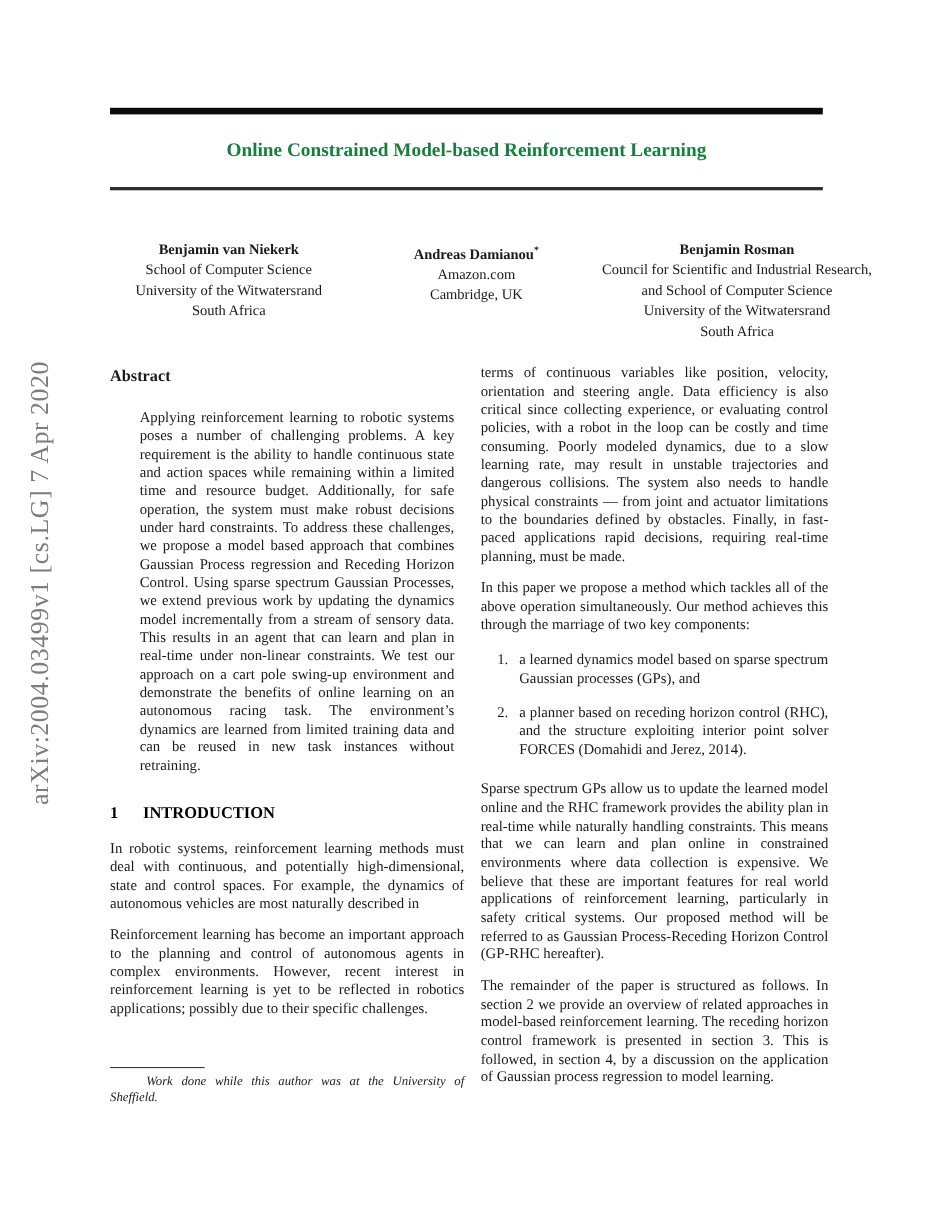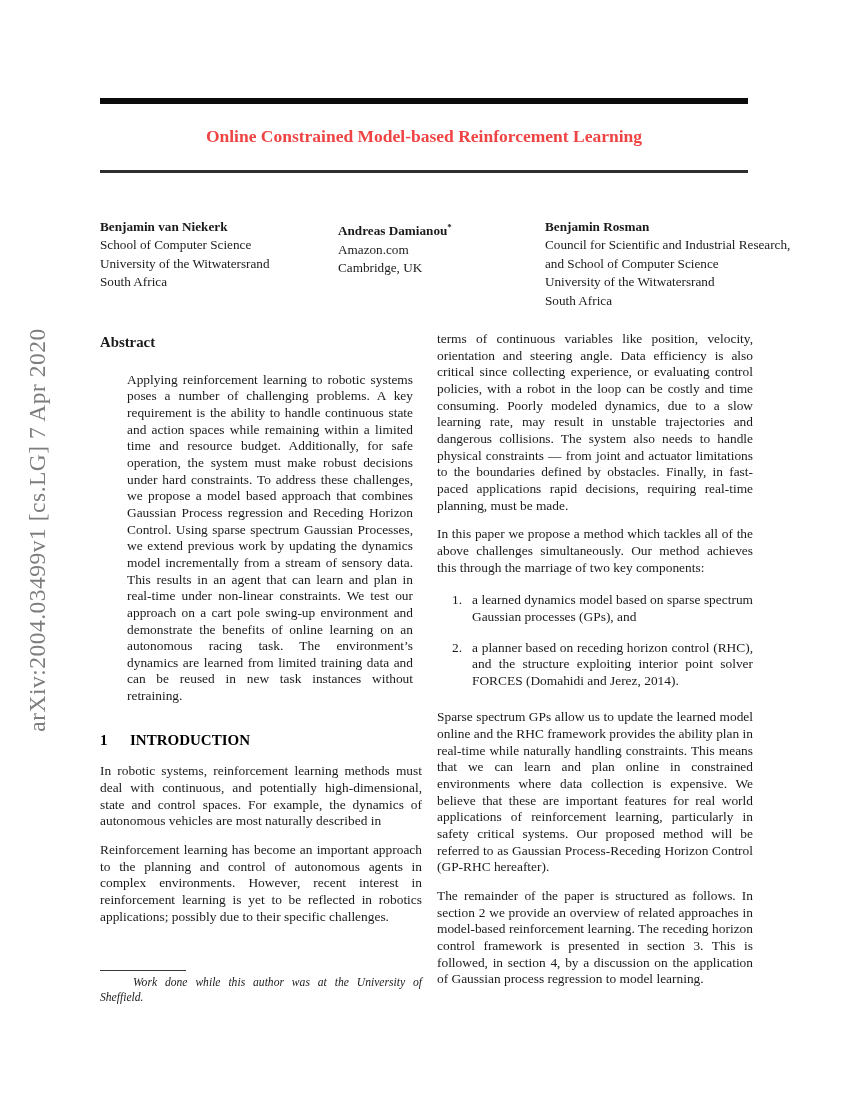--- a/index.html
+++ b/index.html
@@ -40,32 +40,32 @@
   }
 
   .title {
     position: absolute;
     left: 100px; top: 126px;
     width: 648px;
     margin: 0;
     text-align: center;
     font-size: 17.5px;
     font-weight: bold;
-    color: #ef4444;
+    color: #15803d;
   }
 
   
   .authors {
     position: absolute;
     left: 100px; top: 218px;
     width: 648px;
     height: 100px;
     font-size: 13.2px;
   }
-  .author { position: absolute; line-height: 18.4px; }
+  .author { position: absolute; text-align: center; line-height: 18.4px; }
   .author-1 { left: 0px;   width: 216px; }
   .author-2 { left: 238px; width: 190px; }
   .author-3 { left: 398px; width: 250px; margin-left: 47px; }
   .author .name { font-weight: bold; }
   .author sup { font-size: 9px; }
 
   
   .col {
     position: absolute;
     font-size: 13.4px;
@@ -163,21 +163,21 @@
     <p>Reinforcement learning has become an important approach to the planning and control of autonomous agents in complex environments. However, recent interest in reinforcement learning is yet to be reflected in robotics applications; possibly due to their specific challenges.</p>
   </div>
 
   <div class="footnote">
     <div class="fn-rule"></div>
     <p class="fn-text">Work done while this author was at the University of Sheffield.</p>
   </div>
 
   <div class="col col-right">
     <p>terms of continuous variables like position, velocity, orientation and steering angle. Data efficiency is also critical since collecting experience, or evaluating control policies, with a robot in the loop can be costly and time consuming. Poorly modeled dynamics, due to a slow learning rate, may result in unstable trajectories and dangerous collisions. The system also needs to handle physical constraints — from joint and actuator limitations to the boundaries defined by obstacles. Finally, in fast-paced applications rapid decisions, requiring real-time planning, must be made.</p>
-    <p>In this paper we propose a method which tackles all of the above challenges simultaneously. Our method achieves this through the marriage of two key components:</p>
+    <p>In this paper we propose a method which tackles all of the above operation simultaneously. Our method achieves this through the marriage of two key components:</p>
 
     <div class="olist">
       <div class="list-item">
         <span class="num">1.</span>
         <span class="li-text">a learned dynamics model based on sparse spectrum Gaussian processes (GPs), and</span>
       </div>
       <div class="list-item">
         <span class="num">2.</span>
         <span class="li-text">a planner based on receding horizon control (RHC), and the structure exploiting interior point solver FORCES (Domahidi and Jerez, 2014).</span>
       </div>

